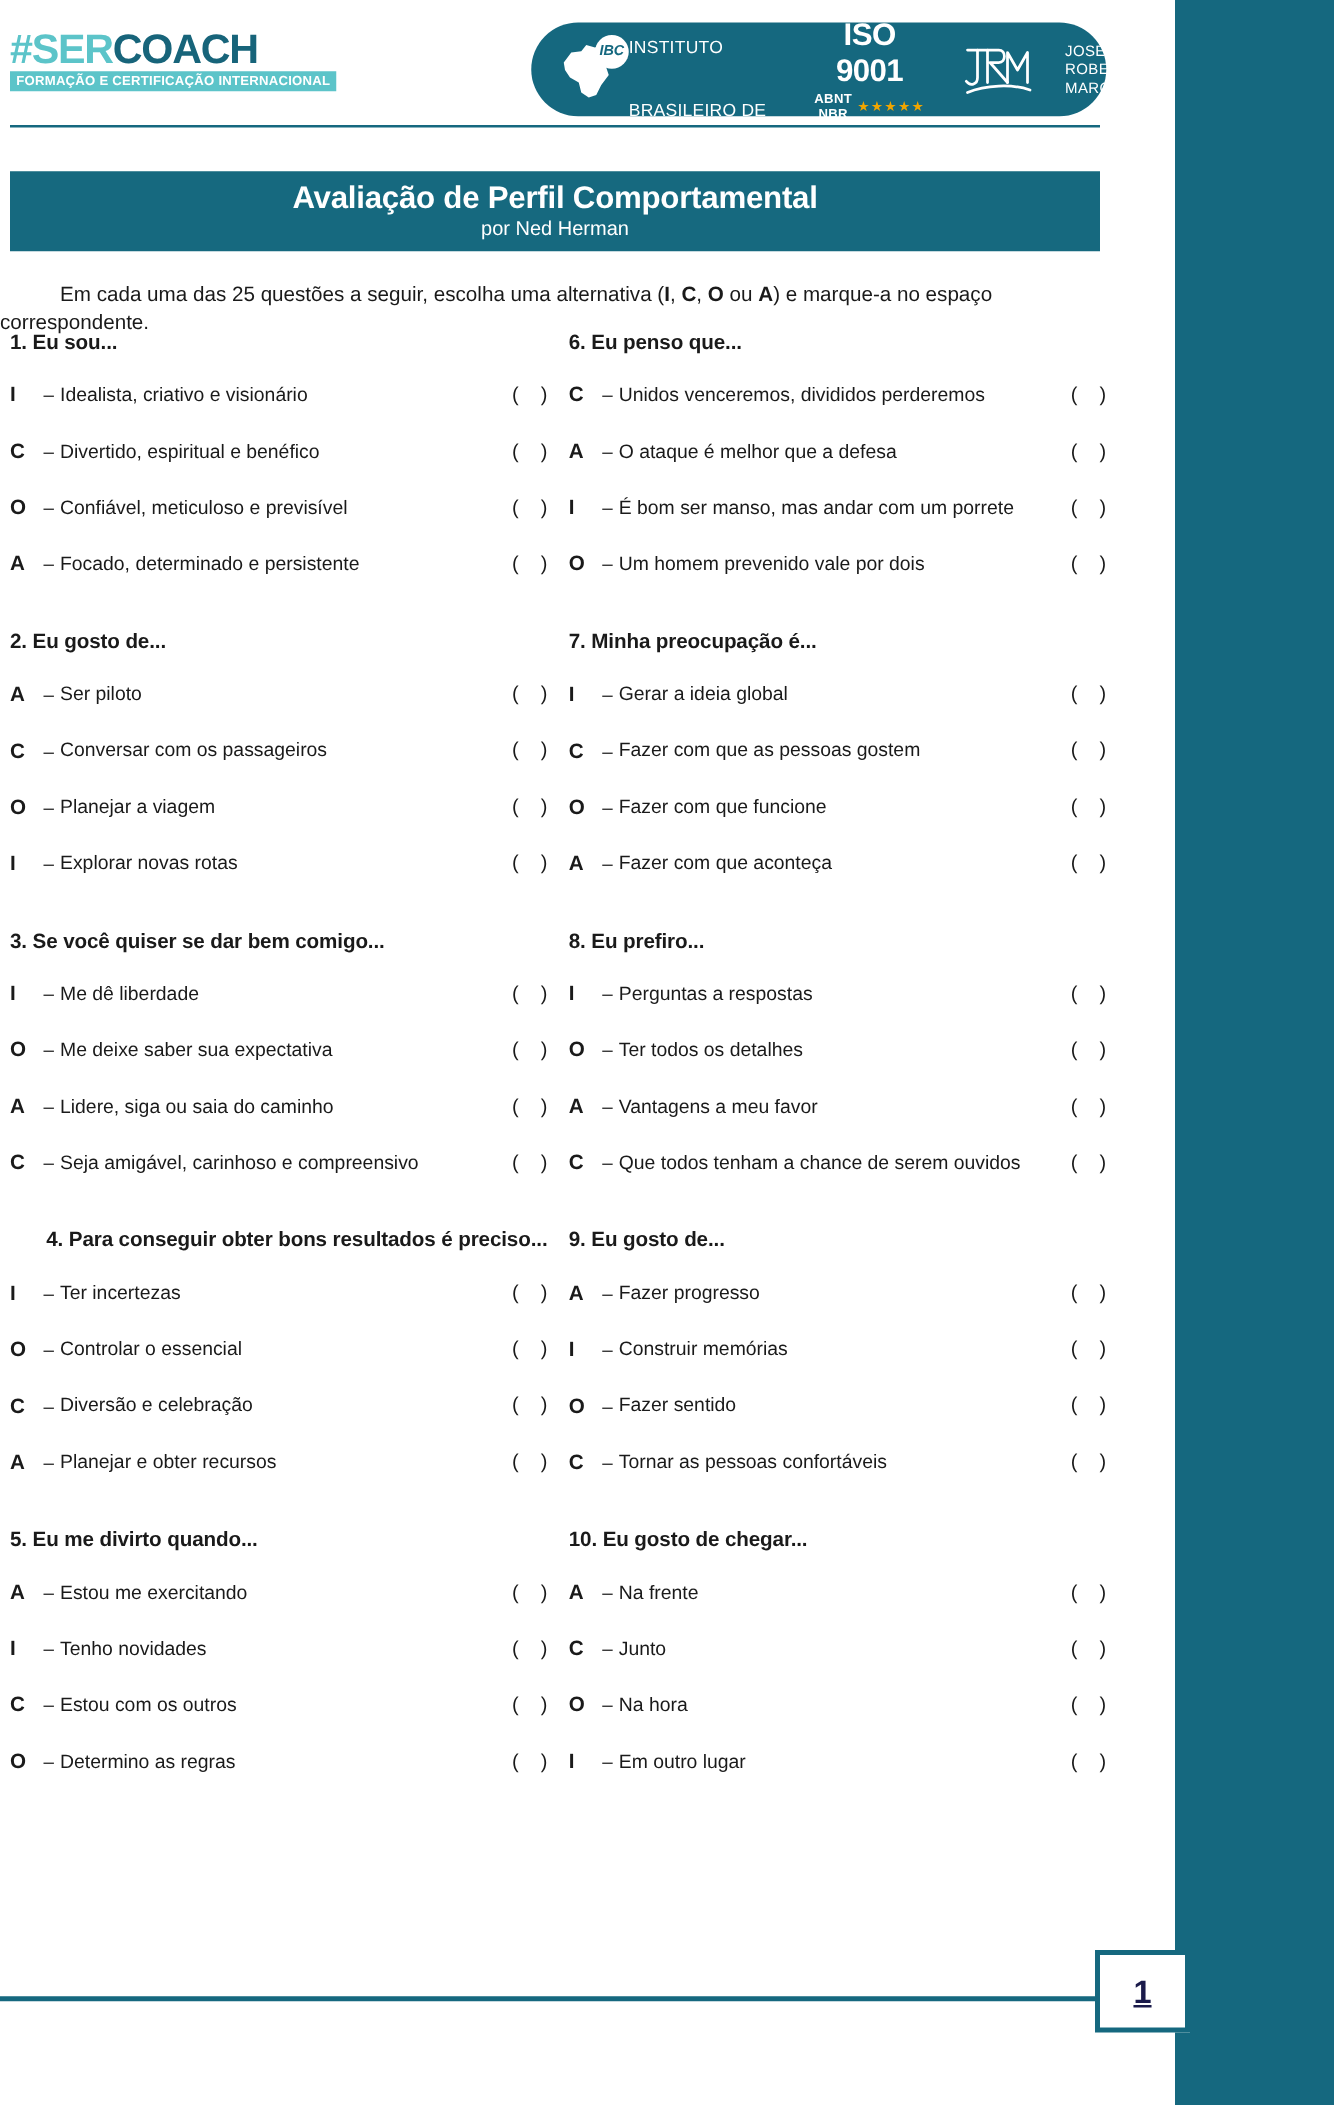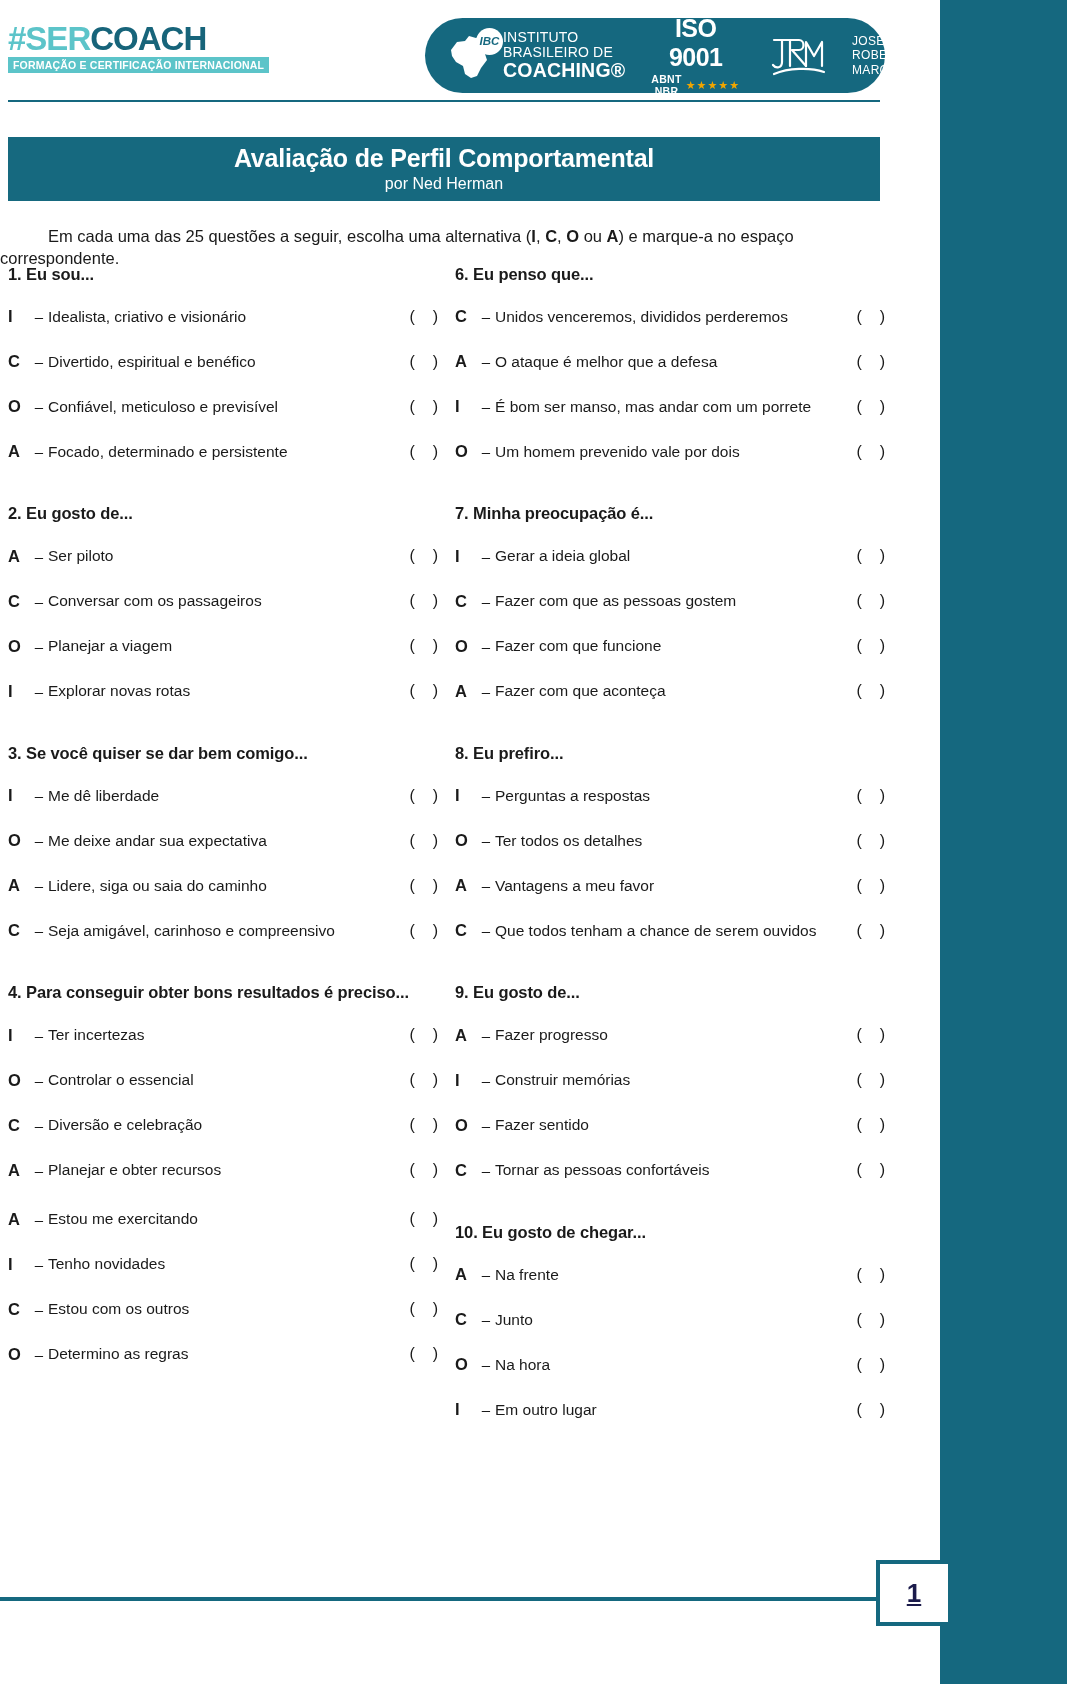--- a/index.html
+++ b/index.html
@@ -110,21 +110,21 @@
     font-size: 11.5px;
     font-weight: bold;
     font-style: italic;
     line-height: 27px;
     text-align: center;
   }
   .ibc-text {
     line-height: 1.08;
     margin-left: 2px;
   }
-  .ibc-t1, .ibc-t2 { font-size: 14px; letter-spacing: 0.2px; }
+  .ibc-t1, .ibc-t2 { font-size: 14px; letter-spacing: 0.2px; margin-top: 36px; }
   .ibc-t3 { font-size: 19.5px; font-weight: bold; letter-spacing: 0.2px; }
   .ibc-sep {
     width: 1px;
     align-self: stretch;
     background: rgba(255,255,255,0.55);
     margin: 14px 0;
   }
   .iso-block {
     padding: 0 14px;
     text-align: center;
@@ -422,38 +422,38 @@
           <div class="q-title" style="margin-top: 30px; margin-bottom: 10px;">3. Se você quiser se dar bem comigo...</div>
           <div class="opt" style="min-height: 45px;">
             <span class="opt-key">I</span>
             <span class="opt-dash">–</span>
             <span class="opt-text">Me dê liberdade</span>
             <span class="opt-paren">(    )</span>
           </div>
           <div class="opt" style="min-height: 45px;">
             <span class="opt-key">O</span>
             <span class="opt-dash">–</span>
-            <span class="opt-text">Me deixe andar sua expectativa</span>
+            <span class="opt-text">Me deixe saber sua expectativa</span>
             <span class="opt-paren">(    )</span>
           </div>
           <div class="opt" style="min-height: 45px;">
             <span class="opt-key">A</span>
             <span class="opt-dash">–</span>
             <span class="opt-text">Lidere, siga ou saia do caminho</span>
             <span class="opt-paren">(    )</span>
           </div>
           <div class="opt" style="min-height: 45px;">
             <span class="opt-key">C</span>
             <span class="opt-dash">–</span>
             <span class="opt-text">Seja amigável, carinhoso e compreensivo</span>
             <span class="opt-paren">(    )</span>
           </div>
         </div>
         <div class="q-block">
-          <div class="q-title" style="margin-top: 30px; margin-bottom: 10px;">4. Para conseguir obter bons resultados é preciso...</div>
+          <div class="q-title" style="margin-top: 30px; margin-bottom: 10px; text-align: right;">4. Para conseguir obter bons resultados é preciso...</div>
           <div class="opt" style="min-height: 45px;">
             <span class="opt-key">I</span>
             <span class="opt-dash">–</span>
             <span class="opt-text">Ter incertezas</span>
             <span class="opt-paren">(    )</span>
           </div>
           <div class="opt" style="min-height: 45px;">
             <span class="opt-key">O</span>
             <span class="opt-dash">–</span>
             <span class="opt-text">Controlar o essencial</span>
@@ -466,20 +466,21 @@
             <span class="opt-paren">(    )</span>
           </div>
           <div class="opt" style="min-height: 45px;">
             <span class="opt-key">A</span>
             <span class="opt-dash">–</span>
             <span class="opt-text">Planejar e obter recursos</span>
             <span class="opt-paren">(    )</span>
           </div>
         </div>
         <div class="q-block">
+          <div class="q-title" style="margin-top: 30px; margin-bottom: 10px;">5. Eu me divirto quando...</div>
           <div class="opt" style="min-height: 45px;">
             <span class="opt-key">A</span>
             <span class="opt-dash">–</span>
             <span class="opt-text">Estou me exercitando</span>
             <span class="opt-paren">(    )</span>
           </div>
           <div class="opt" style="min-height: 45px;">
             <span class="opt-key">I</span>
             <span class="opt-dash">–</span>
             <span class="opt-text">Tenho novidades</span>

